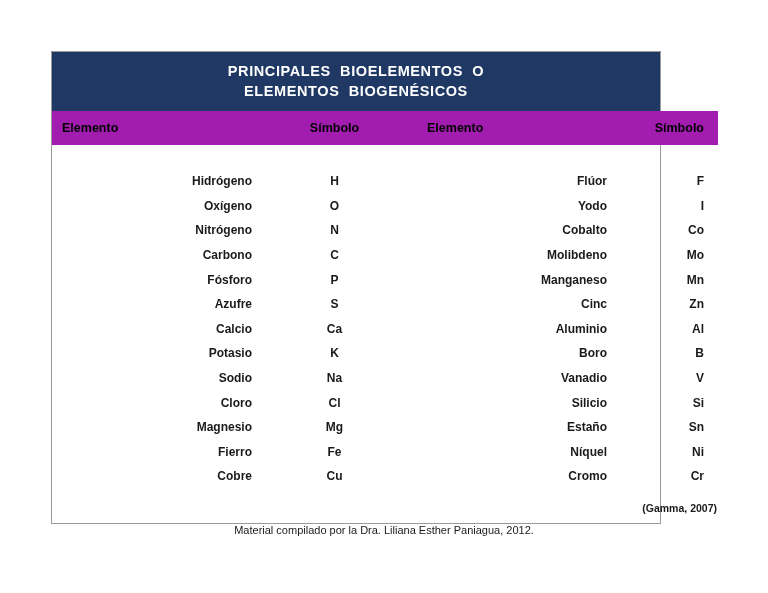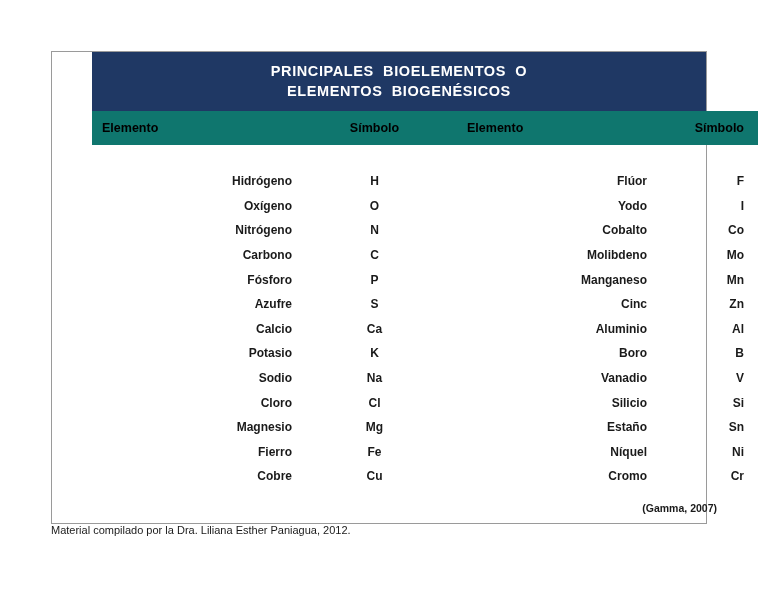--- a/index.html
+++ b/index.html
@@ -17,25 +17,24 @@
   .page {
     position: relative;
     width: 768px;
     height: 593px;
     box-sizing: border-box;
   }
   .table-wrap {
     position: absolute;
     left: 51px;
     top: 51px;
-    width: 656px;
+    width: 610px;
     border: 1px solid #9a9a9a;
     box-sizing: border-box;
     background: #ffffff;
-    padding-left: 40px;
   }
   .title-bar {
     background: #1f3864;
     color: #ffffff;
     text-align: center;
     padding: 9px 8px 10px 8px;
     font-weight: bold;
     font-size: 14.5px;
     line-height: 20px;
     letter-spacing: 0.6px;
@@ -43,21 +42,21 @@
   .title-bar .line {
     display: block;
     white-space: pre;
   }
   table.bio {
     width: 100%;
     border-collapse: collapse;
     table-layout: fixed;
   }
   table.bio th {
-    background: #0f766e;
+    background: #a21caf;
     color: #000000;
     font-weight: bold;
     font-size: 12.5px;
     padding: 6px 0 6px 0;
     border: none;
     height: 22px;
     vertical-align: middle;
   }
   table.bio th.name-col {
     text-align: left;
@@ -114,21 +113,21 @@
     text-align: right;
     font-size: 10.5px;
     color: #1a1a1a;
     font-weight: bold;
   }
   .credit {
     position: absolute;
     left: 51px;
     top: 524px;
     width: 666px;
-    text-align: left;
+    text-align: center;
     font-size: 11px;
     color: #1a1a1a;
   }
 </style>
 </head>
 <body>
 
 <div class="page">
 
   <div class="table-wrap">

